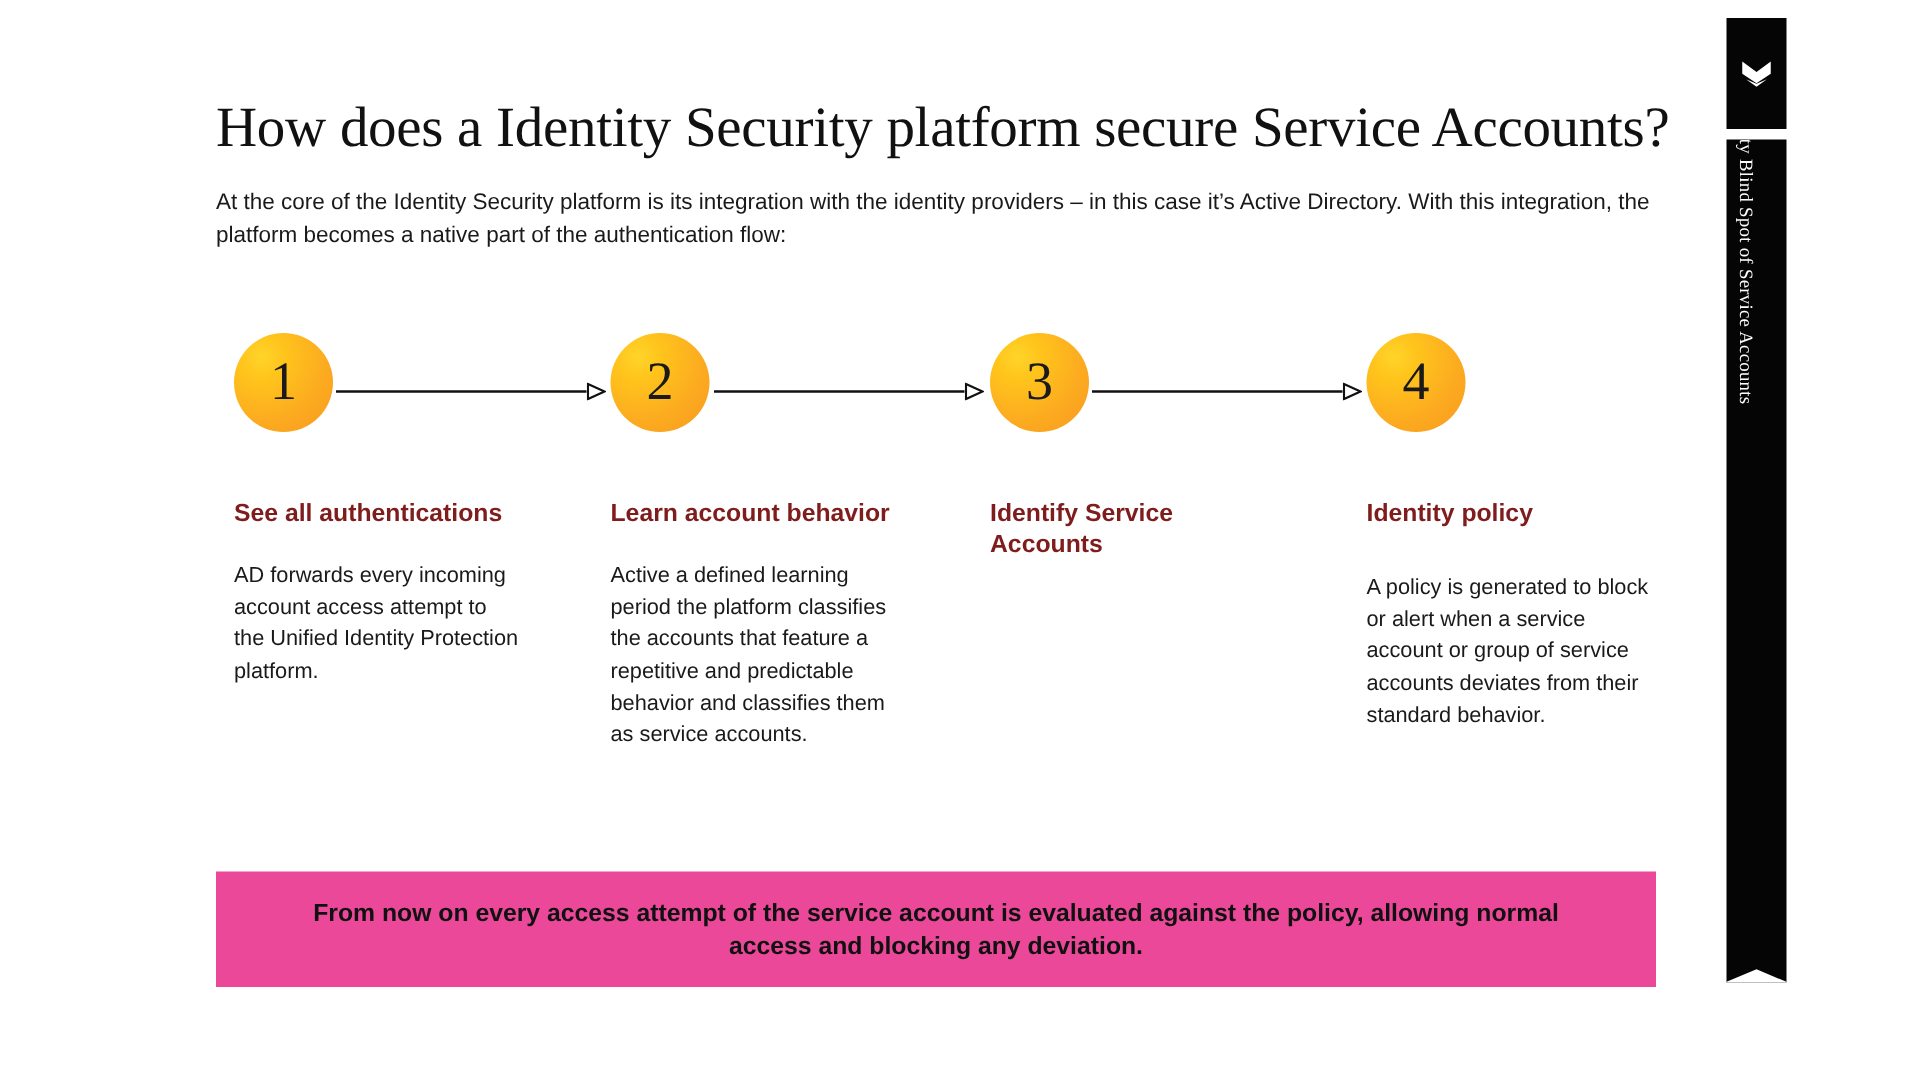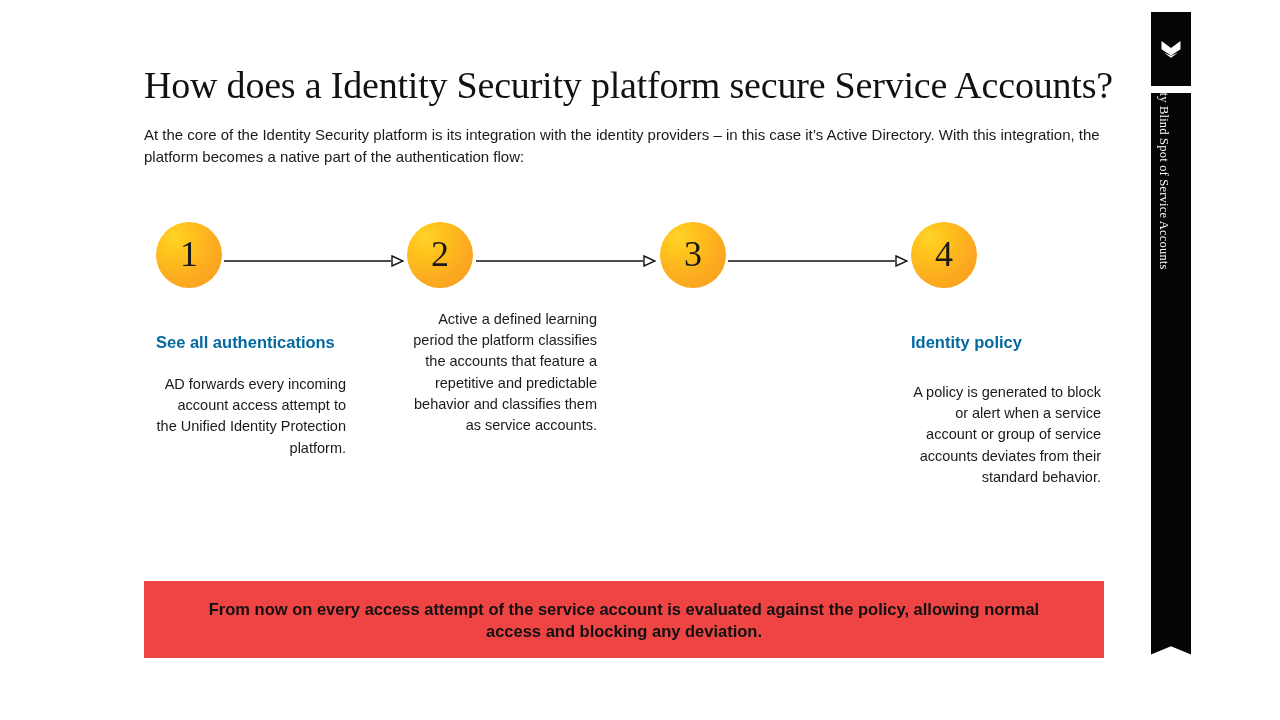--- a/index.html
+++ b/index.html
@@ -95,43 +95,42 @@
   .conn-2 { left: 332px; width: 180px; }
   .conn-3 { left: 584px; width: 180px; }
 
   .step-title {
     margin-top: 44px;
     margin-left: 12px;
     width: 190px;
     font-size: 16.5px;
     font-weight: 700;
     line-height: 21px;
-    color: #0369a1;
+    color: #7f1d1d;
   }
 
   .step-body {
     margin-top: 21px;
     margin-left: 12px;
     width: 190px;
     font-size: 14.5px;
     line-height: 21.2px;
     color: #1a1a1a;
-    text-align: right;
   }
 
   .step-4 .step-body { margin-top: 29px; }
 
   
   .callout {
     position: absolute;
     left: 144px;
     top: 581px;
     width: 960px;
     height: 77px;
-    background: #ef4444;
+    background: #ec4899;
     display: flex;
     align-items: center;
     justify-content: center;
     padding: 0 60px;
   }
   .callout-text {
     font-size: 16.5px;
     font-weight: 700;
     line-height: 22px;
     text-align: center;
@@ -215,27 +214,29 @@
         <span class="bubble-num">1</span>
       </div>
       <div class="step-title">See all authentications</div>
       <div class="step-body">AD forwards every incoming account access attempt to the Unified Identity Protection platform.</div>
     </div>
 
     <div class="step step-2">
       <div class="bubble">
         <span class="bubble-num">2</span>
       </div>
+      <div class="step-title">Learn account behavior</div>
       <div class="step-body">Active a defined learning period the platform classifies the accounts that feature a repetitive and predictable behavior and classifies them as service accounts.</div>
     </div>
 
     <div class="step step-3">
       <div class="bubble">
         <span class="bubble-num">3</span>
       </div>
+      <div class="step-title">Identify Service Accounts</div>
     </div>
 
     <div class="step step-4">
       <div class="bubble">
         <span class="bubble-num">4</span>
       </div>
       <div class="step-title">Identity policy</div>
       <div class="step-body">A policy is generated to block or alert when a service account or group of service accounts deviates from their standard behavior.</div>
     </div>
 

